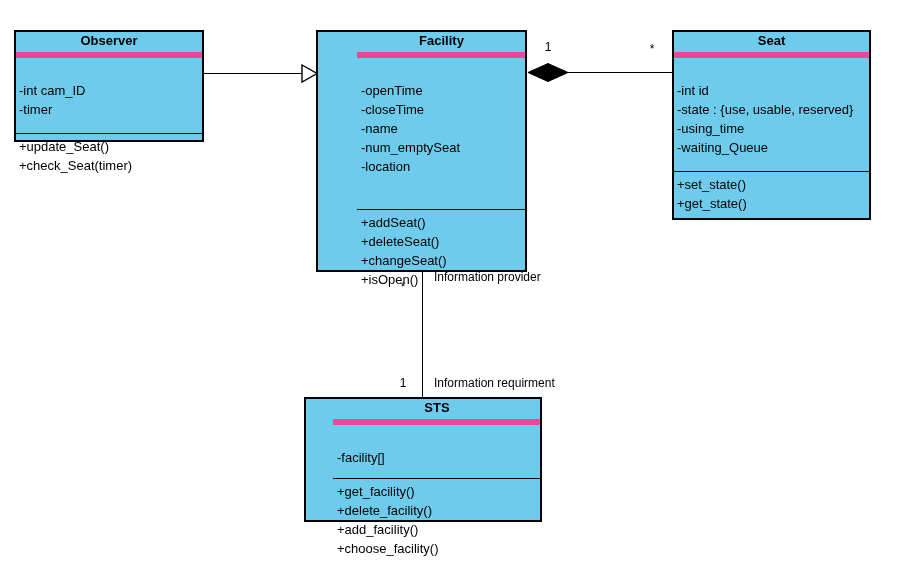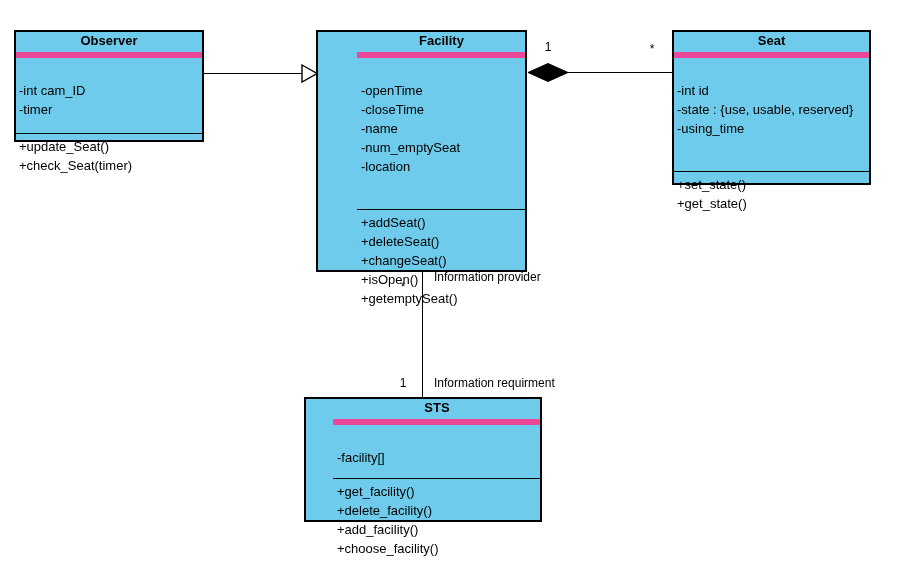--- a/index.html
+++ b/index.html
@@ -113,30 +113,30 @@
       <div class="uml-member">-closeTime</div>
       <div class="uml-member">-name</div>
       <div class="uml-member">-num_emptySeat</div>
       <div class="uml-member">-location</div>
     </div>
     <div class="uml-compartment">
       <div class="uml-member">+addSeat()</div>
       <div class="uml-member">+deleteSeat()</div>
       <div class="uml-member">+changeSeat()</div>
       <div class="uml-member">+isOpen()</div>
-      <div class="uml-member">+getemptySeat()</div>
     </div>
   </div>
 
-  <div class="uml-class" style="left:672px; top:30px; width:199px; height:155px;">
+  <div class="uml-class" style="left:672px; top:30px; width:199px; height:190px;">
     <div class="uml-class-name">Seat</div>
     <div class="uml-compartment with-divider" style="height:86px;">
       <div class="uml-member">-int id</div>
       <div class="uml-member">-state : {use, usable, reserved}</div>
       <div class="uml-member">-using_time</div>
+      <div class="uml-member">-waiting_Queue</div>
     </div>
     <div class="uml-compartment">
       <div class="uml-member">+set_state()</div>
       <div class="uml-member">+get_state()</div>
     </div>
   </div>
 
   <div class="uml-class" style="left:304px; top:397px; width:238px; height:125px;padding-left:28px;">
     <div class="uml-class-name">STS</div>
     <div class="uml-compartment with-divider" style="height:26px;">

